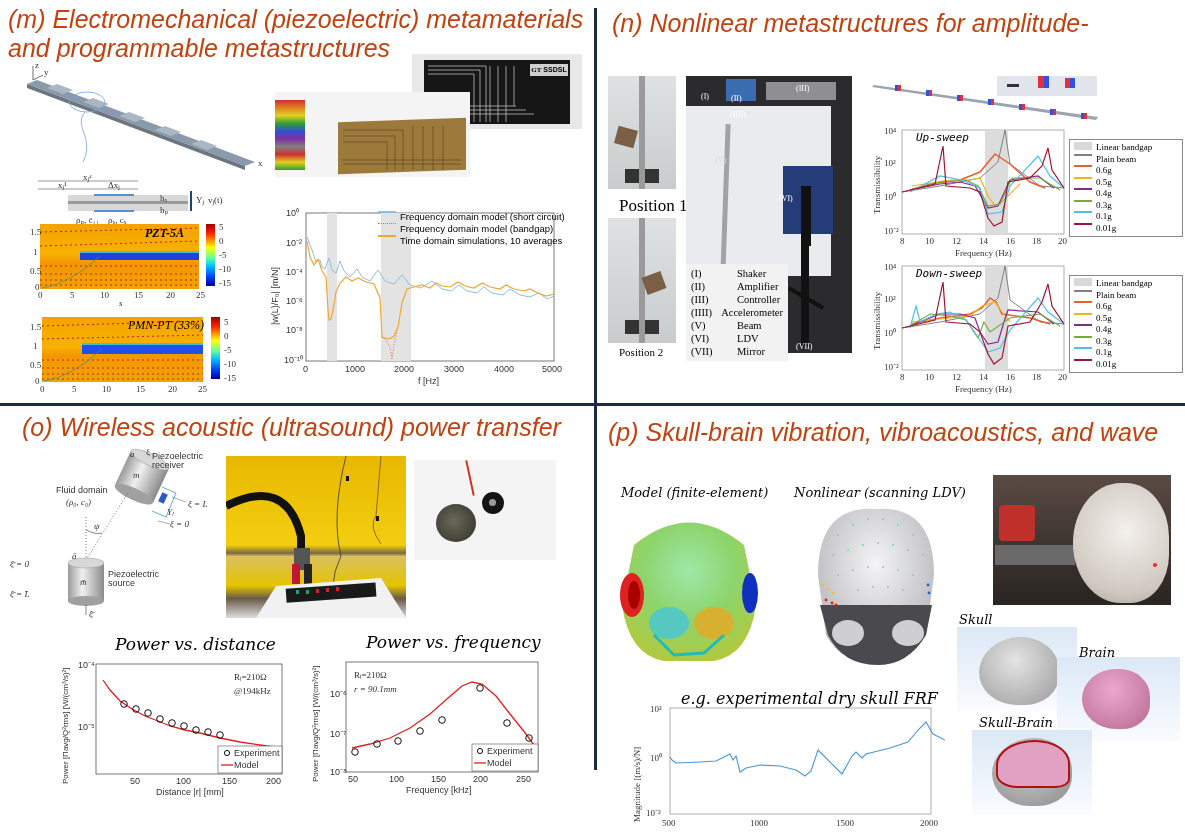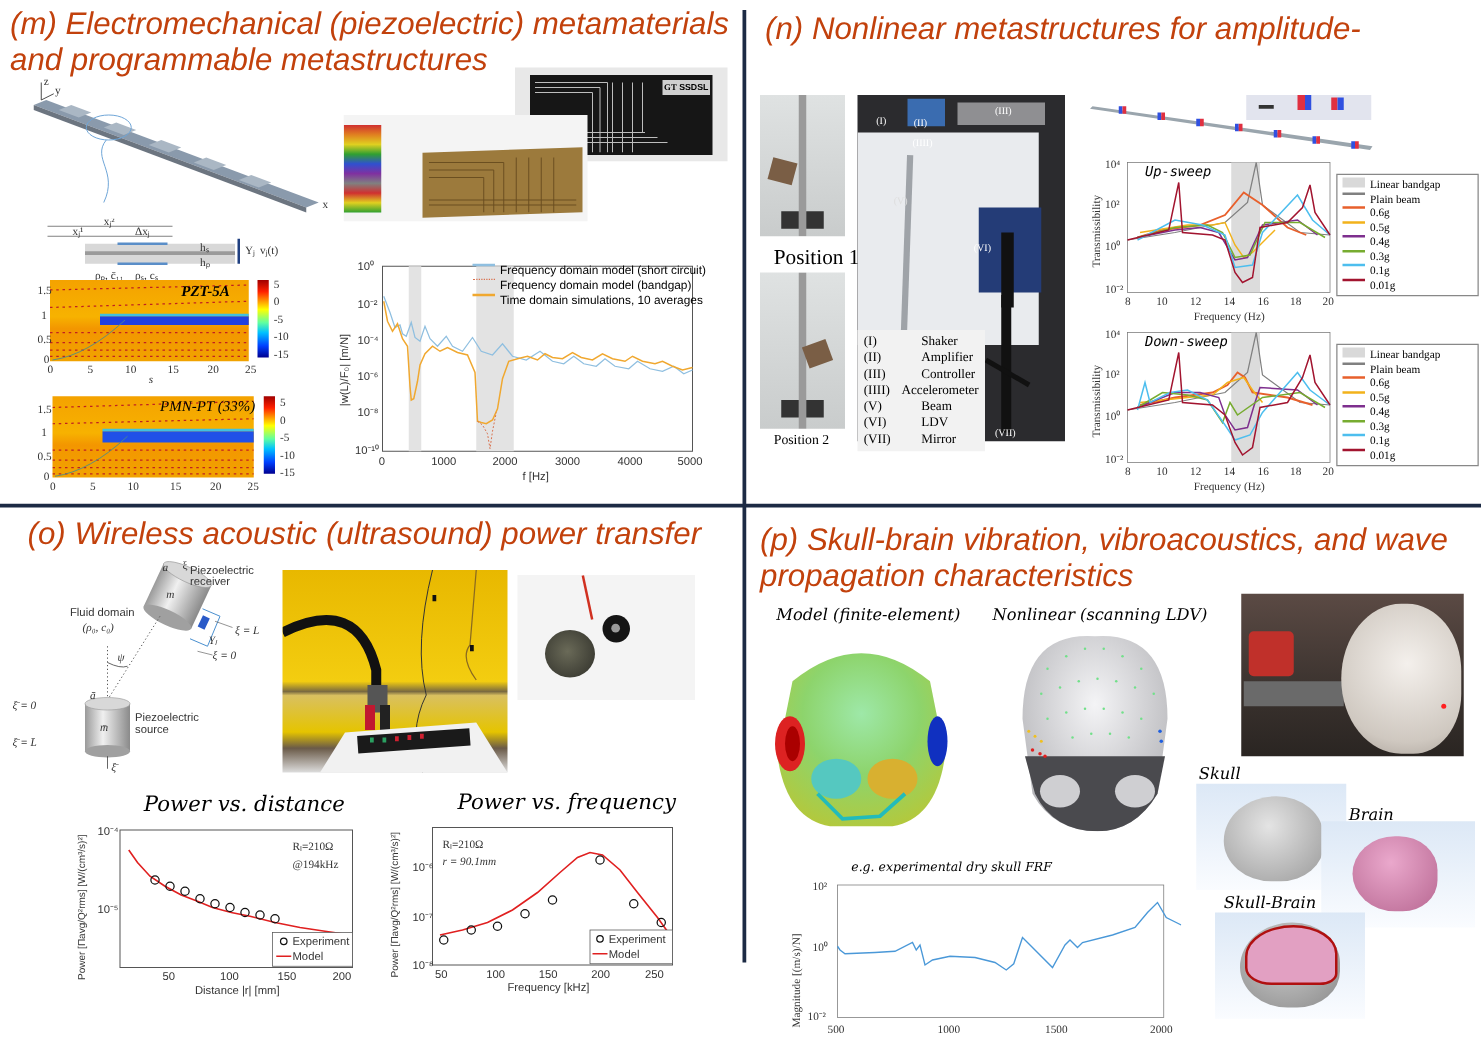--- a/index.html
+++ b/index.html
@@ -596,21 +596,20 @@
       <text x="187" y="96" class="tick">Experiment</text>
       <line x1="174" y1="105" x2="186" y2="105" stroke="#e02020" stroke-width="1.3"></line>
       <text x="187" y="108" class="tick">Model</text>
     </svg>
   </div>
 </section>
 
 <section>
   <div class="title" style="left:608px;top:418px;width:575px;">
     <div>(p) Skull-brain vibration, vibroacoustics, and wave</div>
-    <div>propagation characteristics</div>
   </div>
 
   <div class="cap" style="left:621px;top:485px;">Model (finite-element)</div>
   <div class="cap" style="left:794px;top:485px;">Nonlinear (scanning LDV)</div>
 
   <svg class="abs" style="left:614px;top:505px;" width="150" height="160" viewBox="0 0 150 160">
     <defs>
       <radialGradient id="feg" cx="0.5" cy="0.35" r="0.7">
           <stop offset="0" stop-color="#9ee8a8"></stop>
           <stop offset="0.5" stop-color="#8dd46c"></stop>
@@ -678,21 +677,21 @@
       </g>
   </svg>
 
   <div class="photo" style="left:993px;top:475px;width:178px;height:130px;background:linear-gradient(180deg,#5b4a44,#3a322e 60%,#2a2522);">
     <div class="abs" style="left:6px;top:30px;width:36px;height:36px;background:#c0302a;border-radius:4px;"></div>
     <div class="abs" style="left:2px;top:70px;width:80px;height:20px;background:#6a6a6a;"></div>
     <div class="abs" style="left:80px;top:8px;width:96px;height:120px;border-radius:50% 45% 40% 50%;background:radial-gradient(circle at 55% 40%,#f4f0ec,#cfc8c0 70%,#a49c94);"></div>
     <div class="abs" style="left:160px;top:88px;width:4px;height:4px;border-radius:50%;background:#ff2020;"></div>
   </div>
 
-  <div class="cap" style="left:681px;top:689px;font-size:10px;">e.g. experimental dry skull FRF</div>
+  <div class="cap" style="left:681px;top:689px;font-size:16px;">e.g. experimental dry skull FRF</div>
   <div>
     <svg class="abs" style="left:600px;top:700px;" width="345" height="132" viewBox="0 0 345 132">
       <rect x="70" y="8" width="261" height="106" fill="#fff" stroke="#777" stroke-width="0.6"></rect>
       <polyline fill="none" stroke="#4a98d8" stroke-width="1.1" points="70,57 72,60 76,63 100,62 116,61 130,54 133,60 136,56 140,72 146,68 160,65 180,66 196,70 205,76 211,71 218,50 224,56 242,74 252,56 256,52 262,58 266,54 290,48 308,42 318,30 326,22 333,34 345,40"></polyline>
       <g class="tickserif">
         <text x="50" y="12">10²</text>
         <text x="50" y="61">10⁰</text>
         <text x="46" y="116">10⁻²</text>
         <text x="62" y="126">500</text>
         <text x="150" y="126">1000</text>

